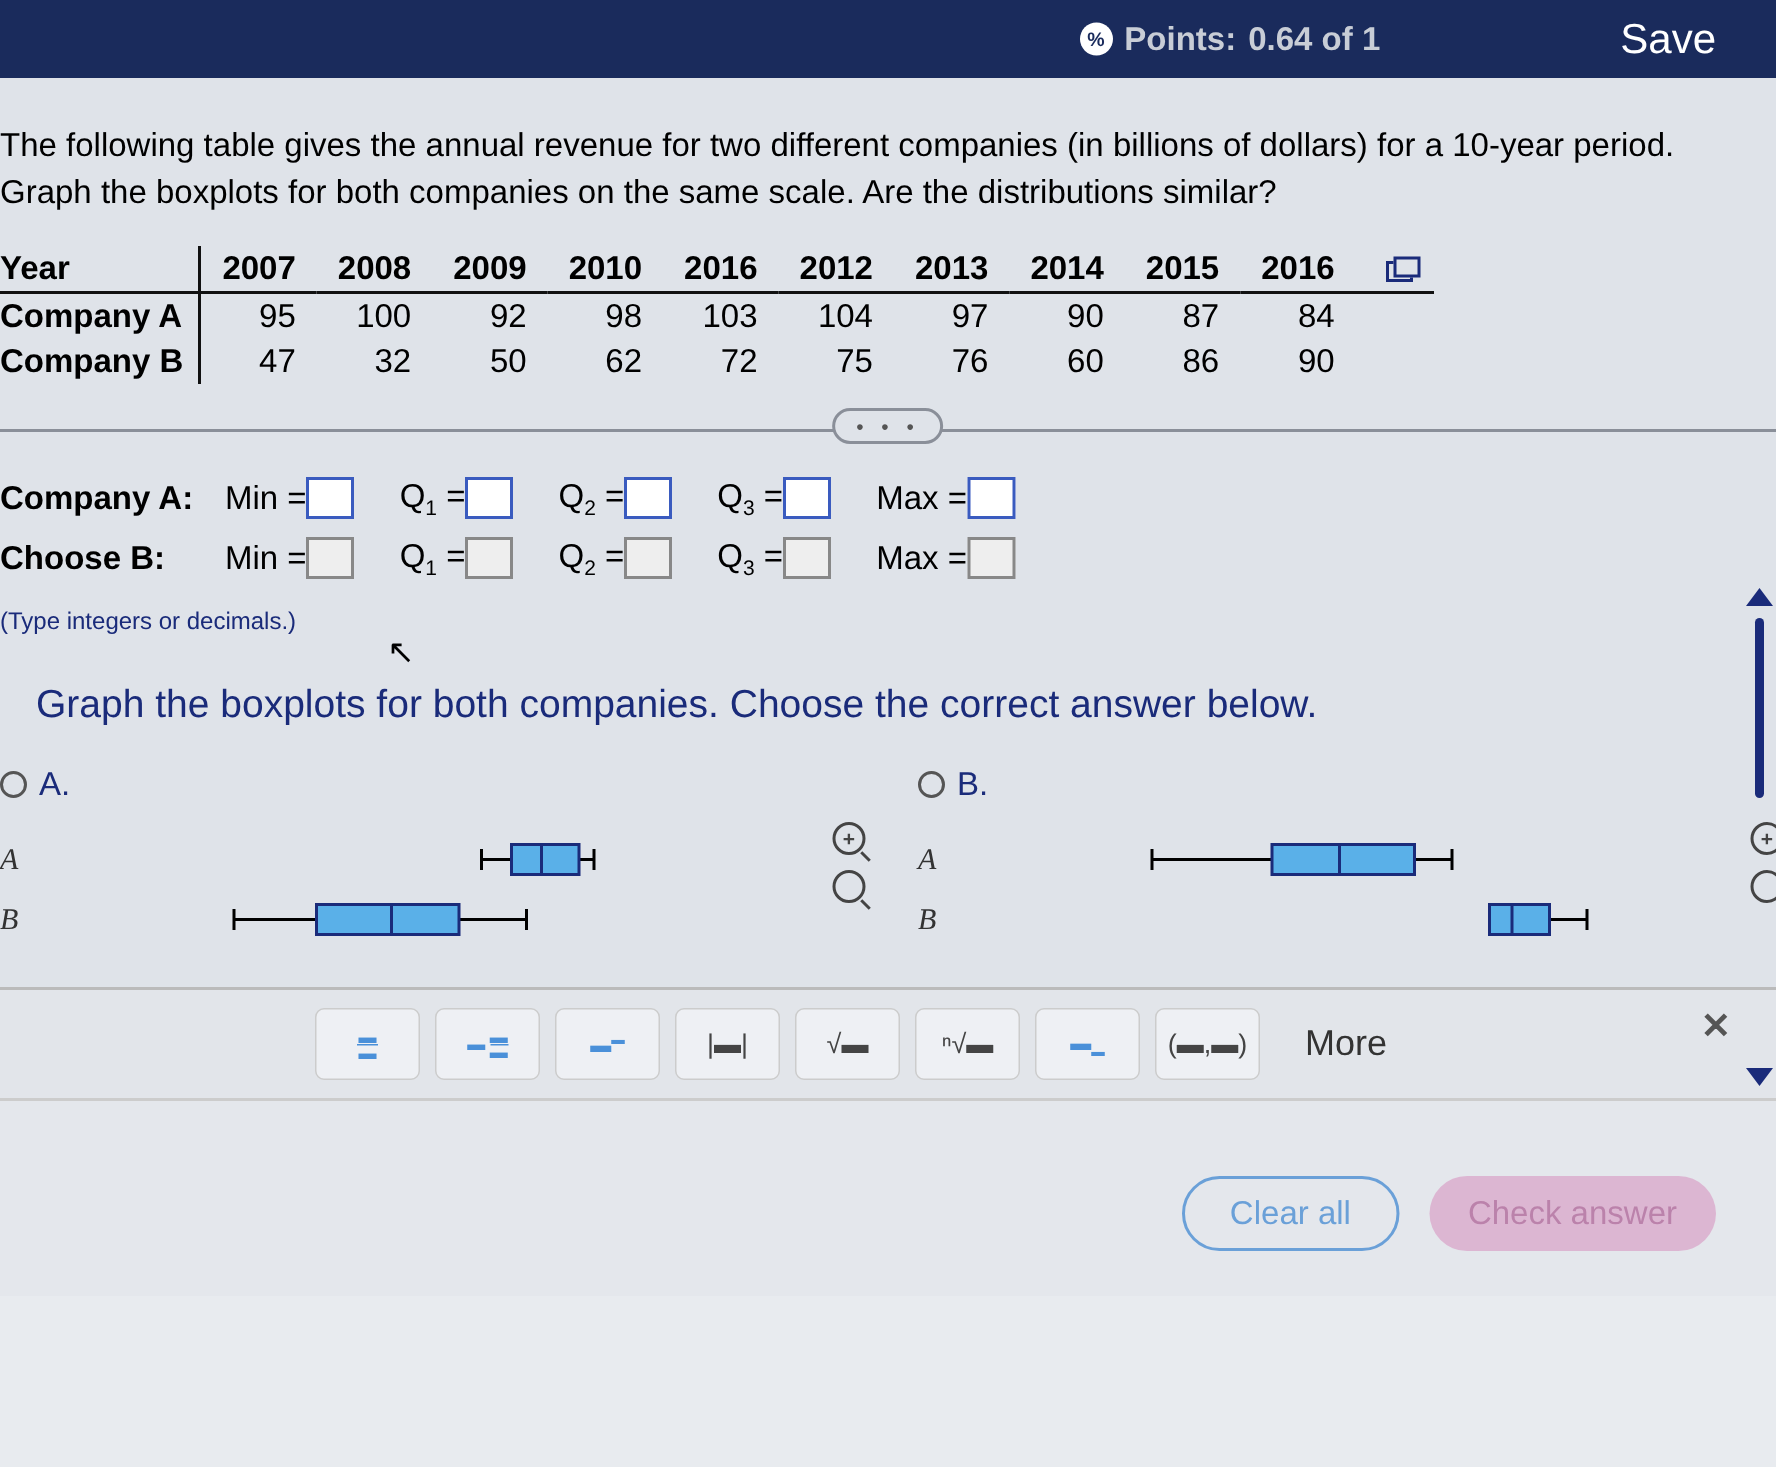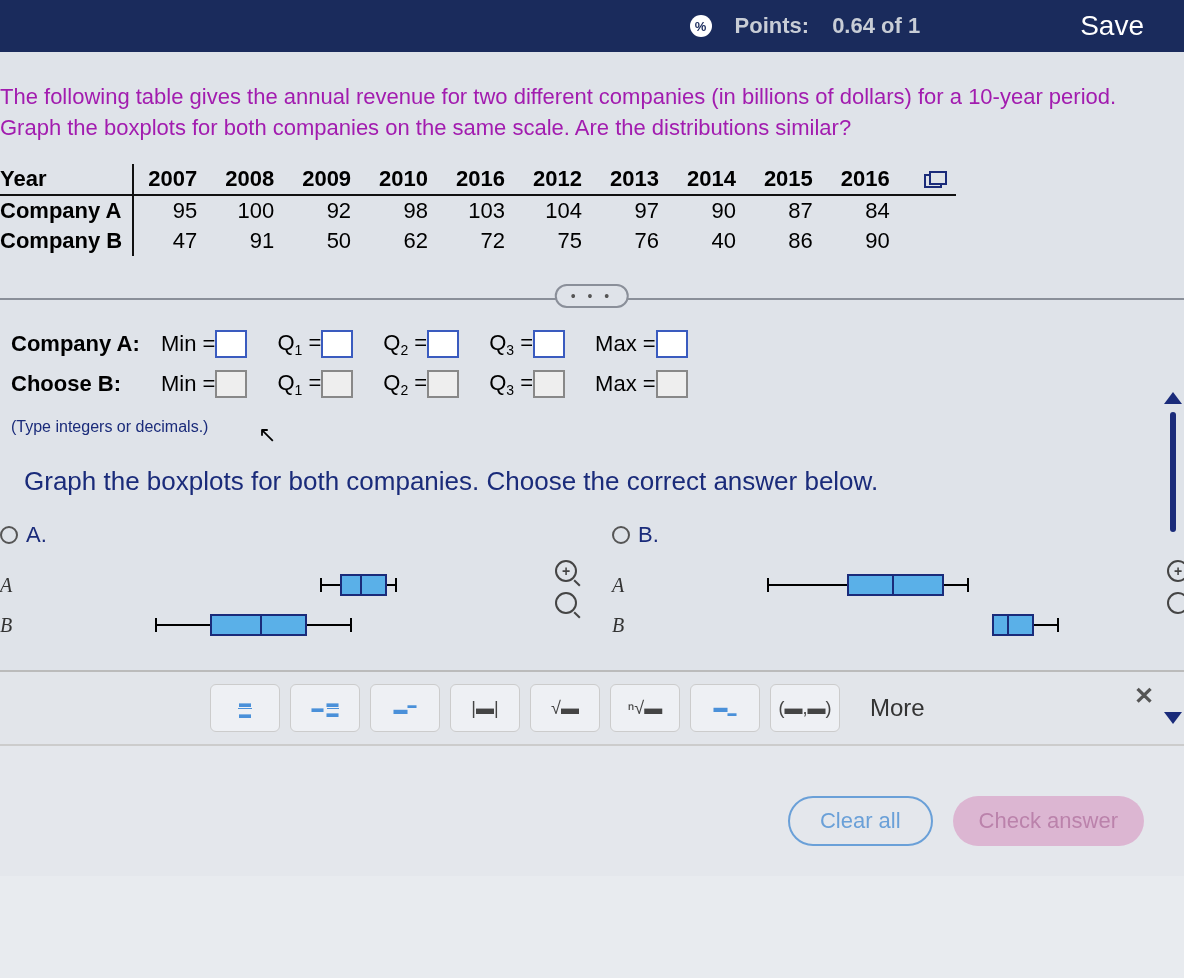--- a/index.html
+++ b/index.html
@@ -1,32 +1,32 @@
 <!DOCTYPE html>
 <html><head>
 <meta charset="utf-8">
 <style>
 * { box-sizing: border-box; margin: 0; padding: 0; }
 body { font-family: Arial, sans-serif; background: #e8ebef; width: 1184px; height: 978px; overflow: hidden; }
 .header { background: #1a2b5c; height: 52px; display: flex; align-items: center; justify-content: flex-end; padding: 0 40px; color: #fff; }
-.header-points { display: flex; align-items: center; gap: 23px; font-size: 22px; font-weight: bold; color: #c8cdd6; margin-right: 160px; }
+.header-points { display: flex; align-items: center; gap: 8px; font-size: 22px; font-weight: bold; color: #c8cdd6; margin-right: 160px; }
 .points-icon { width: 22px; height: 22px; border-radius: 50%; background: #fff; position: relative; }
 .points-icon::before { content: '%'; position: absolute; top: 50%; left: 50%; transform: translate(-50%,-50%); color: #1a2b5c; font-size: 13px; font-weight: bold; }
 .save-btn { color: #fff; font-size: 28px; cursor: pointer; }
 .content { padding: 30px 0 0 0; background: #dfe3e9; }
-.question-text { font-size: 22px; color: #a21caf; padding: 0 8px 20px 0; line-height: 1.4; }
-.data-table { border-collapse: collapse; margin-bottom: 42px; }
+.question-text { font-size: 22px; color: #000000; padding: 0 8px 20px 0; line-height: 1.4; }
+.data-table { border-collapse: collapse; margin-bottom: 30px; }
 .data-table td { padding: 2px 14px; font-size: 22px; text-align: right; }
 .data-table .rowhead { font-weight: bold; text-align: left; padding-left: 0; padding-right: 10px; border-right: 2px solid #111; }
 .data-table tr:first-child td { border-bottom: 2px solid #111; font-weight: bold; }
 .copy-icon { display: inline-block; width: 18px; height: 14px; border: 2px solid #1a2b7a; position: relative; margin-left: 6px; top: 2px; }
 .copy-icon::after { content: ''; position: absolute; top: -5px; left: 3px; width: 14px; height: 10px; border: 2px solid #1a2b7a; background: #dfe3e9; }
 .divider { border: none; border-top: 2px solid #8a8f99; margin: 10px 0 0 0; position: relative; }
 .divider-dots { position: absolute; left: 50%; top: -14px; transform: translateX(-50%); background: #dfe3e9; border: 2px solid #8a8f99; border-radius: 14px; padding: 2px 14px; font-size: 14px; letter-spacing: 4px; color: #555; }
-.stats-section { padding: 30px 0 10px 11px; }
+.stats-section { padding: 30px 0 10px 0; }
 .stats-row { display: flex; align-items: center; margin-bottom: 12px; font-size: 22px; }
 .stats-label { font-weight: bold; width: 150px; }
 .stat-item { display: flex; align-items: center; margin-right: 30px; }
 .input-box { width: 32px; height: 28px; border: 2px solid #3a5bbf; background: #fff; display: inline-block; }
 .input-box.gray { border-color: #888; background: #eee; }
 .note { color: #1a2b7a; font-size: 16px; padding: 8px 0 20px 0; }
 .graph-prompt { font-size: 26px; color: #1a2b7a; padding-bottom: 25px; padding-left: 24px; }
 .choices { display: flex; gap: 40px; padding-bottom: 20px; }
 .choice { flex: 1; position: relative; }
 .choice-header { display: flex; align-items: center; gap: 8px; font-size: 22px; color: #1a2b7a; margin-bottom: 12px; }
@@ -96,27 +96,27 @@
       <td>104</td>
       <td>97</td>
       <td>90</td>
       <td>87</td>
       <td>84</td>
       <td></td>
     </tr>
     <tr>
       <td class="rowhead">Company B</td>
       <td>47</td>
-      <td>91</td>
+      <td>32</td>
       <td>50</td>
       <td>62</td>
       <td>72</td>
       <td>75</td>
       <td>76</td>
-      <td>40</td>
+      <td>60</td>
       <td>86</td>
       <td>90</td>
       <td></td>
     </tr>
   </tbody>
       </table>
 
   <div style="position:relative">
         <hr class="divider">
         <span class="divider-dots">• • •</span>

